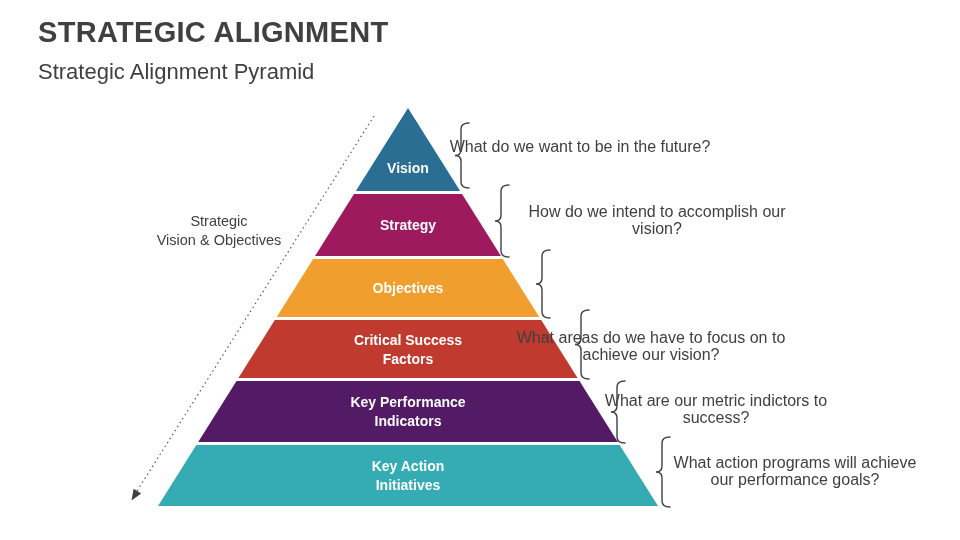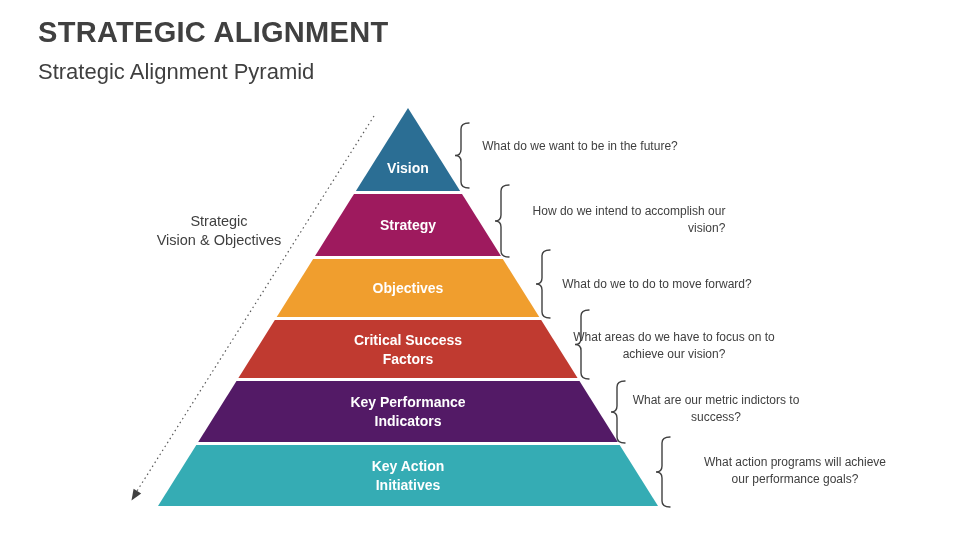--- a/index.html
+++ b/index.html
@@ -23,21 +23,21 @@
     font-family:"Liberation Sans",sans-serif;
     font-size:14px;font-weight:700;fill:#ffffff;
   }
   .brace{fill:none;stroke:#404040;stroke-width:1.4;stroke-linecap:round;}
   .dotted-line{stroke:#595959;stroke-width:1.2;stroke-dasharray:1.5 3.2;fill:none;}
   .arrow-head{fill:#404040;}
   #questions{position:absolute;left:0;top:0;width:960px;height:540px;pointer-events:none;}
   .question{
     position:absolute;transform:translateX(-50%);
     text-align:center;white-space:nowrap;
-    font-size:12px;line-height:17px;color:#404040;
+    font-size:16px;line-height:17px;color:#404040;
   }
   .side-label{
     position:absolute;left:196px;top:212px;transform:translateX(-50%);
     text-align:center;white-space:nowrap;
     font-size:14.5px;line-height:18.5px;color:#404040;margin-left:23px;
   }
 </style>
 </head>
 <body>
 
@@ -62,19 +62,18 @@
       <path d="M 625 381 Q 617 381 617 387 L 617 406 Q 617 412 611 412 Q 617 412 617 418 L 617 437 Q 617 443 625 443" class="brace"></path>
       <polygon points="196.31658291457288,445 619.6834170854271,445 658,506 158,506" fill="#35acb4"></polygon>
       <text class="band-label" text-anchor="middle"><tspan x="408" y="471">Key Action</tspan><tspan x="408" y="490">Initiatives</tspan></text>
       <path d="M 670 437 Q 662 437 662 443 L 662 466 Q 662 472 656 472 Q 662 472 662 478 L 662 501 Q 662 507 670 507" class="brace"></path>
       <line x1="374" y1="116" x2="137" y2="491" class="dotted-line"></line>
       <polygon points="131.5,500.5 133.6,488.8 141.2,493.6" class="arrow-head"></polygon>
     </svg>
   <div class="side-label" id="side-label">Strategic<br>Vision &amp; Objectives</div>
   <div id="questions">
       <div class="question" style="left: 580px; top: 138px;">What do we want to be in the future?</div>
-      <div class="question" style="left: 629px; top: 203px; text-align: right;">How do we intend to accomplish our<br>vision?</div>
-      <div class="question" style="left: 657px; top: 276px;">What do we to do to move forward?</div>
-      <div class="question" style="left: 674px; top: 329px;">What areas do we have to focus on to<br>achieve our vision?</div>
+      <div class="question" style="left: 657px; top: 203px;">How do we intend to accomplish our<br>vision?</div>
+      <div class="question" style="left: 651px; top: 329px;">What areas do we have to focus on to<br>achieve our vision?</div>
       <div class="question" style="left: 716px; top: 392px;">What are our metric indictors to<br>success?</div>
       <div class="question" style="left: 765px; top: 454px; margin-left: 30px;">What action programs will achieve<br>our performance goals?</div>
     </div>
 </div>
 
 </body></html>

